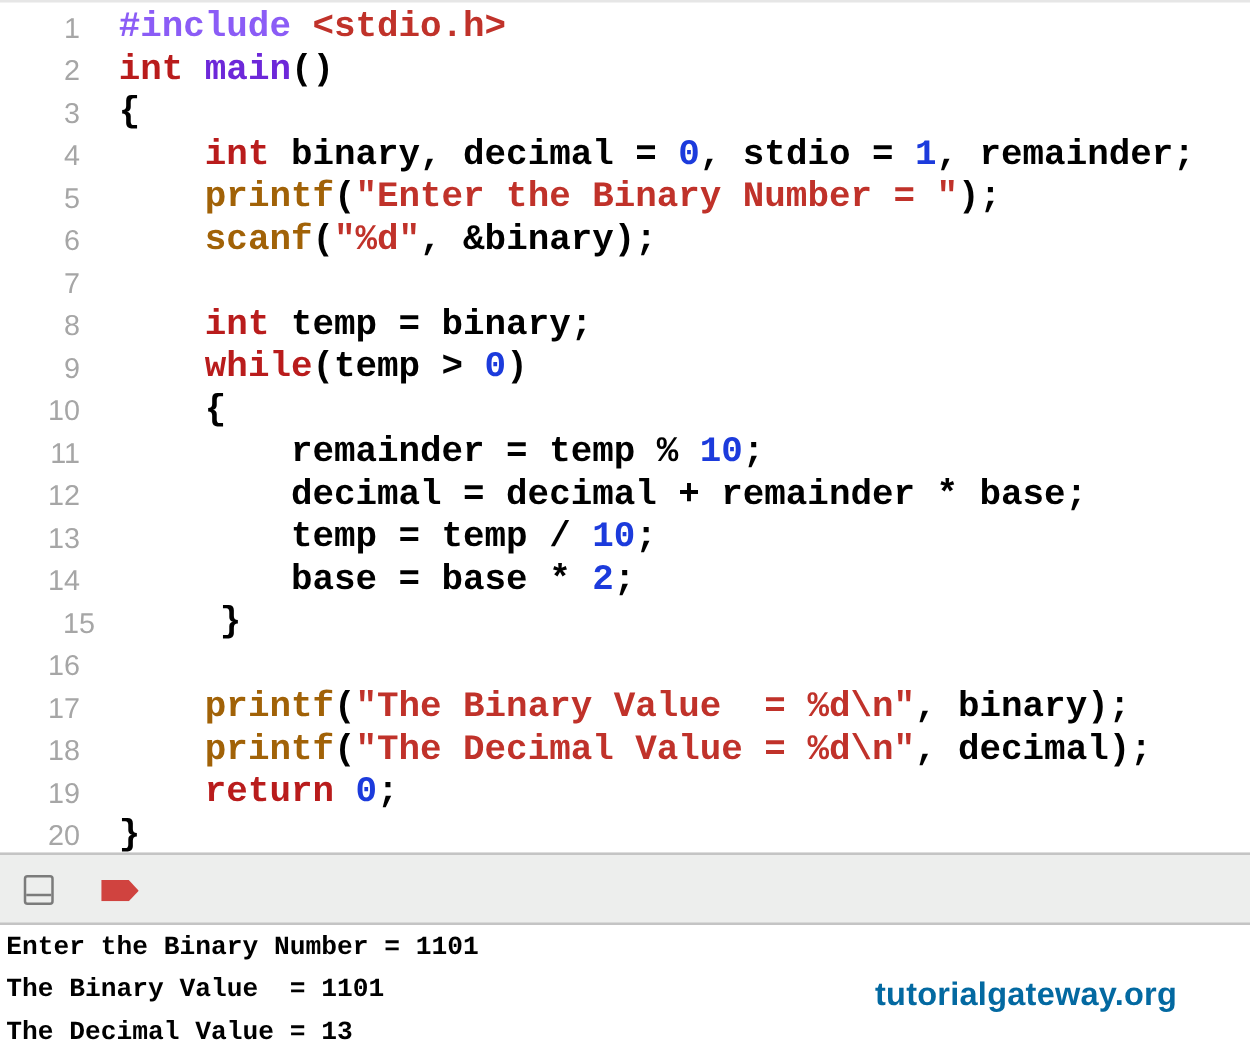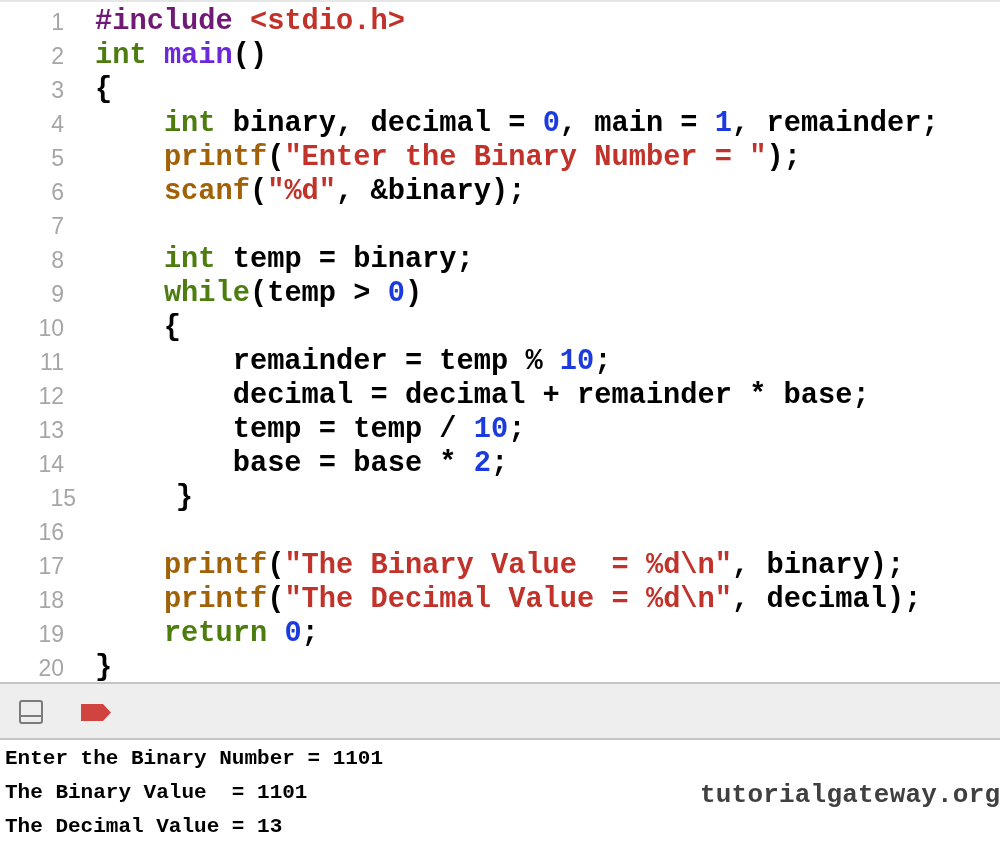--- a/index.html
+++ b/index.html
@@ -2,44 +2,44 @@
 <html><head>
 <meta charset="utf-8">
 <style>
   html,body{margin:0;padding:0;background:#fff;}
   body{width:1000px;height:846px;position:relative;overflow:hidden;font-family:"Liberation Mono","DejaVu Sans Mono",monospace;}
   .topline{position:absolute;left:0;top:0;width:1000px;height:2px;background:#e6e6e6;}
   .editor{position:absolute;left:0;top:5px;width:1000px;height:676px;}
   .line{position:absolute;left:0;height:34px;width:1000px;white-space:pre;}
   .ln{position:absolute;left:0;width:64px;text-align:right;font-family:"Liberation Sans","DejaVu Sans",sans-serif;font-size:23px;color:#a6a6a6;line-height:34px;}
   .code{position:absolute;left:95px;font-size:28.7px;line-height:34px;font-weight:bold;color:#000;}
-  .kw{color:#4d7c0f;}
+  .kw{color:#b91c1c;}
   .fn{color:#6d28d9;}
   .call{color:#a16207;}
   .str{color:#c0322a;}
   .num{color:#1c3bdc;}
-  .pp{color:#701a75;}
+  .pp{color:#8b5cf6;}
   .toolbar{position:absolute;left:0;top:682px;width:1000px;height:58px;background:#edeeed;border-top:2px solid #c4c4c4;border-bottom:2px solid #c4c4c4;box-sizing:border-box;}
   .panel-icon{position:absolute;left:19px;top:16px;width:24px;height:24px;border:2px solid #7b7b7b;border-radius:3px;box-sizing:border-box;}
   .panel-icon::after{content:"";position:absolute;left:0;right:0;top:13px;height:2px;background:#7b7b7b;}
   .bp-icon{position:absolute;left:81px;top:20px;width:30px;height:17px;}
   .output{position:absolute;left:5px;top:742px;width:990px;}
   .out-line{height:34px;font-size:21px;line-height:34px;font-weight:bold;color:#000;white-space:pre;}
-  .watermark{position:absolute;left:700px;top:780px;font-family:Liberation Mono, monospace;font-weight:bold;font-size:26px;color:#404040;letter-spacing:0.2px;}
+  .watermark{position:absolute;left:700px;top:780px;font-family:Liberation Sans, sans-serif;font-weight:bold;font-size:26px;color:#0369a1;letter-spacing:0.2px;}
 </style>
 </head>
 <body>
 
 <div class="topline"></div>
 
 <div class="editor" id="editor">
     <div class="line" style="top: 0px;"><span class="ln">1</span><span class="code"><span class="pp">#include </span><span class="str">&lt;stdio.h&gt;</span></span></div>
     <div class="line" style="top: 34px;"><span class="ln">2</span><span class="code"><span class="kw">int </span><span class="fn">main</span><span>()</span></span></div>
     <div class="line" style="top: 68px;"><span class="ln">3</span><span class="code"><span>{</span></span></div>
-    <div class="line" style="top: 102px;"><span class="ln">4</span><span class="code"><span>    </span><span class="kw">int</span><span> binary, decimal = </span><span class="num">0</span><span>, main = </span><span class="num">1</span><span>, remainder;</span></span></div>
+    <div class="line" style="top: 102px;"><span class="ln">4</span><span class="code"><span>    </span><span class="kw">int</span><span> binary, decimal = </span><span class="num">0</span><span>, stdio = </span><span class="num">1</span><span>, remainder;</span></span></div>
     <div class="line" style="top: 136px;"><span class="ln">5</span><span class="code"><span>    </span><span class="call">printf</span><span>(</span><span class="str">"Enter the Binary Number = "</span><span>);</span></span></div>
     <div class="line" style="top: 170px;"><span class="ln">6</span><span class="code"><span>    </span><span class="call">scanf</span><span>(</span><span class="str">"%d"</span><span>, &amp;binary);</span></span></div>
     <div class="line" style="top: 204px;"><span class="ln">7</span><span class="code"></span></div>
     <div class="line" style="top: 238px;"><span class="ln">8</span><span class="code"><span>    </span><span class="kw">int</span><span> temp = binary;</span></span></div>
     <div class="line" style="top: 272px;"><span class="ln">9</span><span class="code"><span>    </span><span class="kw">while</span><span>(temp &gt; </span><span class="num">0</span><span>)</span></span></div>
     <div class="line" style="top: 306px;"><span class="ln">10</span><span class="code"><span>    {</span></span></div>
     <div class="line" style="top: 340px;"><span class="ln">11</span><span class="code"><span>        remainder = temp % </span><span class="num">10</span><span>;</span></span></div>
     <div class="line" style="top: 374px;"><span class="ln">12</span><span class="code"><span>        decimal = decimal + remainder * base;</span></span></div>
     <div class="line" style="top: 408px;"><span class="ln">13</span><span class="code"><span>        temp = temp / </span><span class="num">10</span><span>;</span></span></div>
     <div class="line" style="top: 442px;"><span class="ln">14</span><span class="code"><span>        base = base * </span><span class="num">2</span><span>;</span></span></div>

